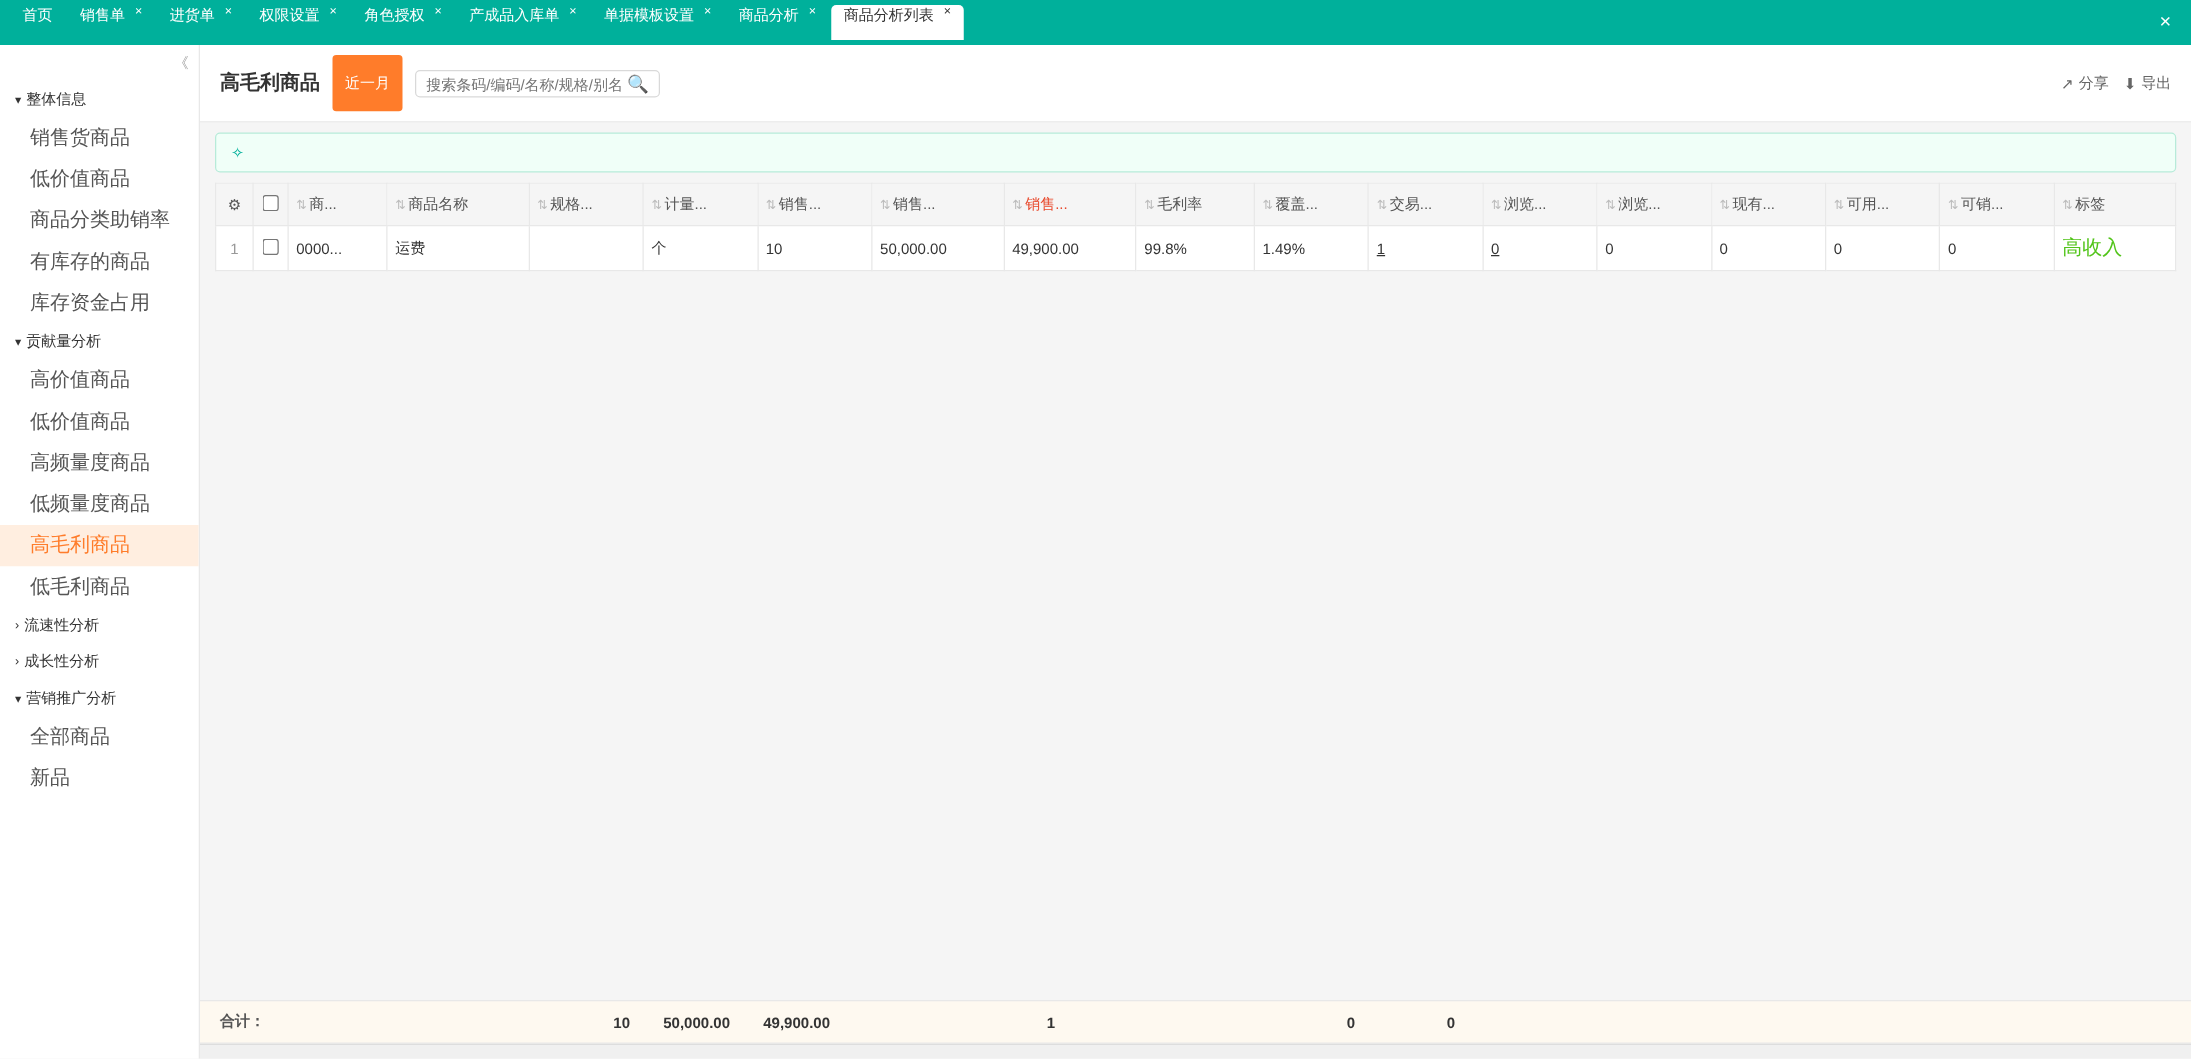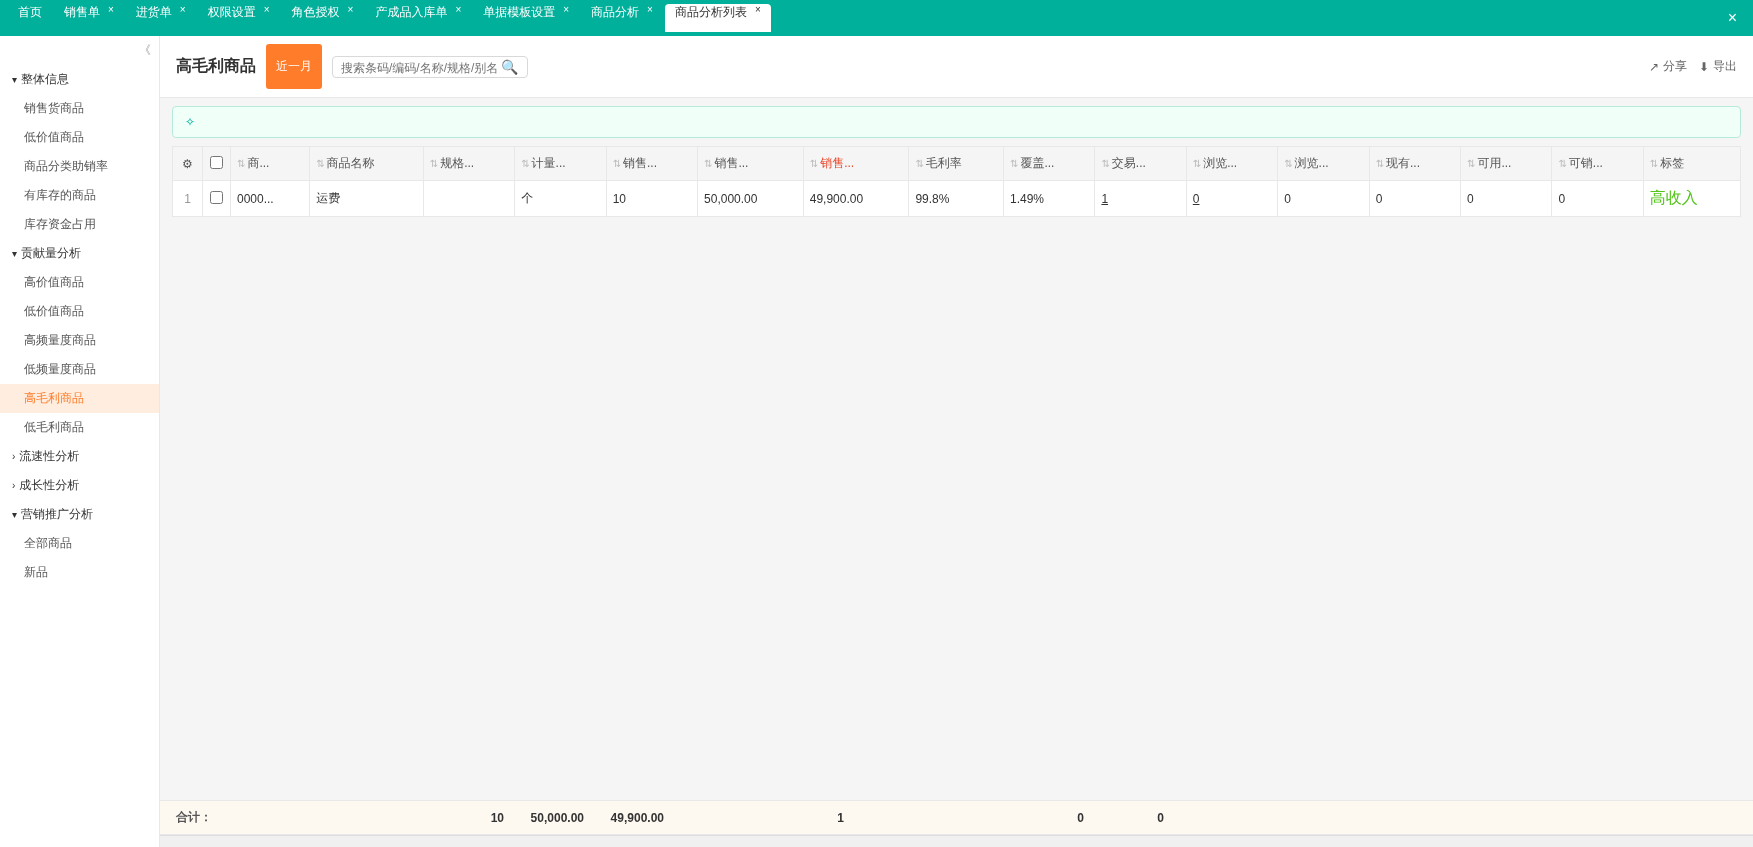--- a/index.html
+++ b/index.html
@@ -63,21 +63,21 @@
       align-items: center;
       padding: 6px 12px;
       font-size: 12px;
       color: #333;
       cursor: pointer;
       font-weight: 500;
     }
     .sidebar-group-header .arrow { margin-right: 4px; font-size: 10px; }
     .sidebar-item {
       padding: 6px 12px 6px 24px;
-      font-size: 12px;
+      font-size: 16px;
       color: #555;
       cursor: pointer;
       white-space: nowrap;
     }
     .sidebar-item.active { background: #ffeee0; color: #ff7c2a; }
 
     
     .content-area {
       flex: 1;
       display: flex;

